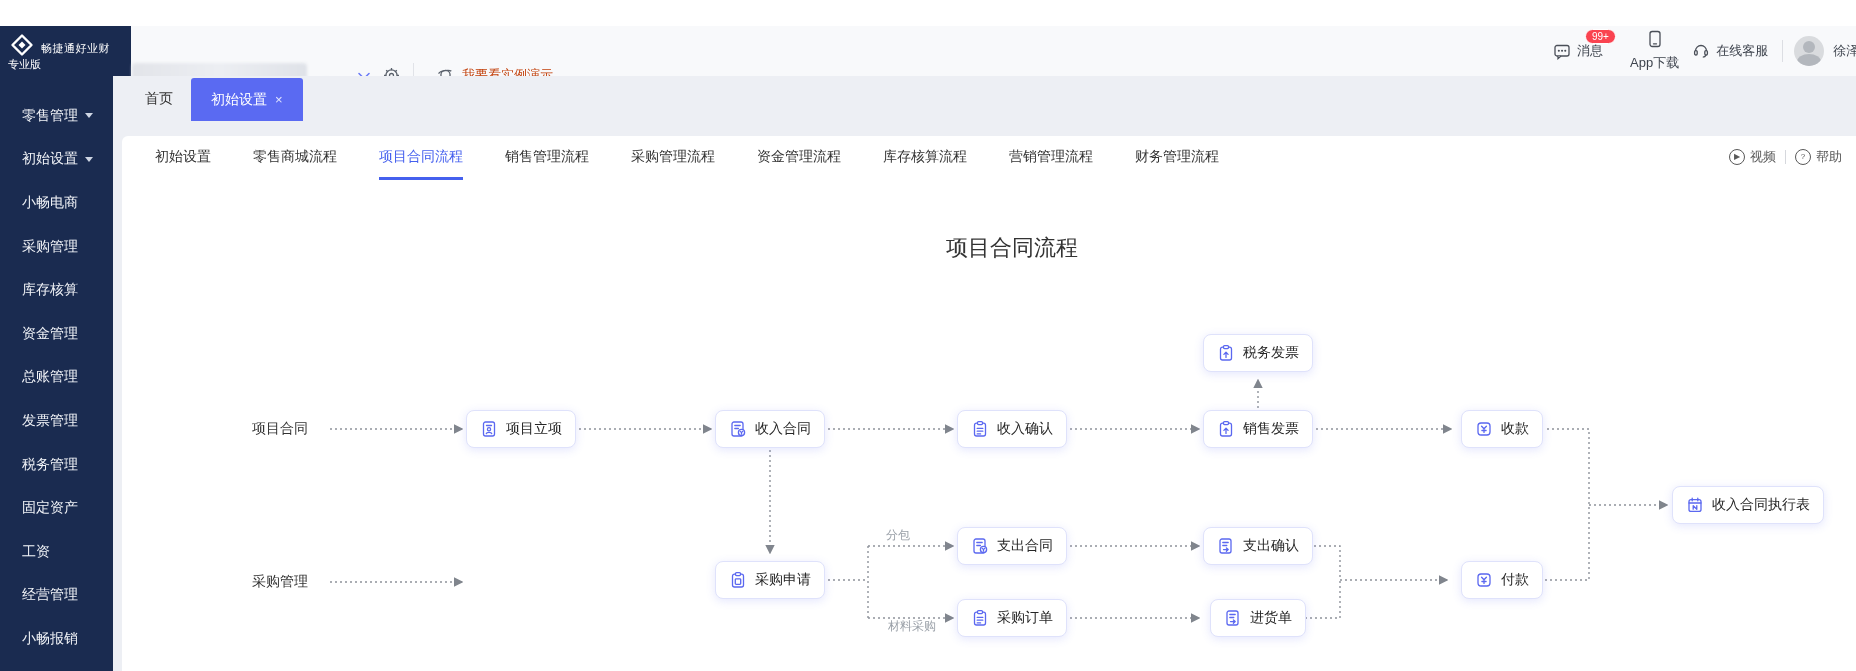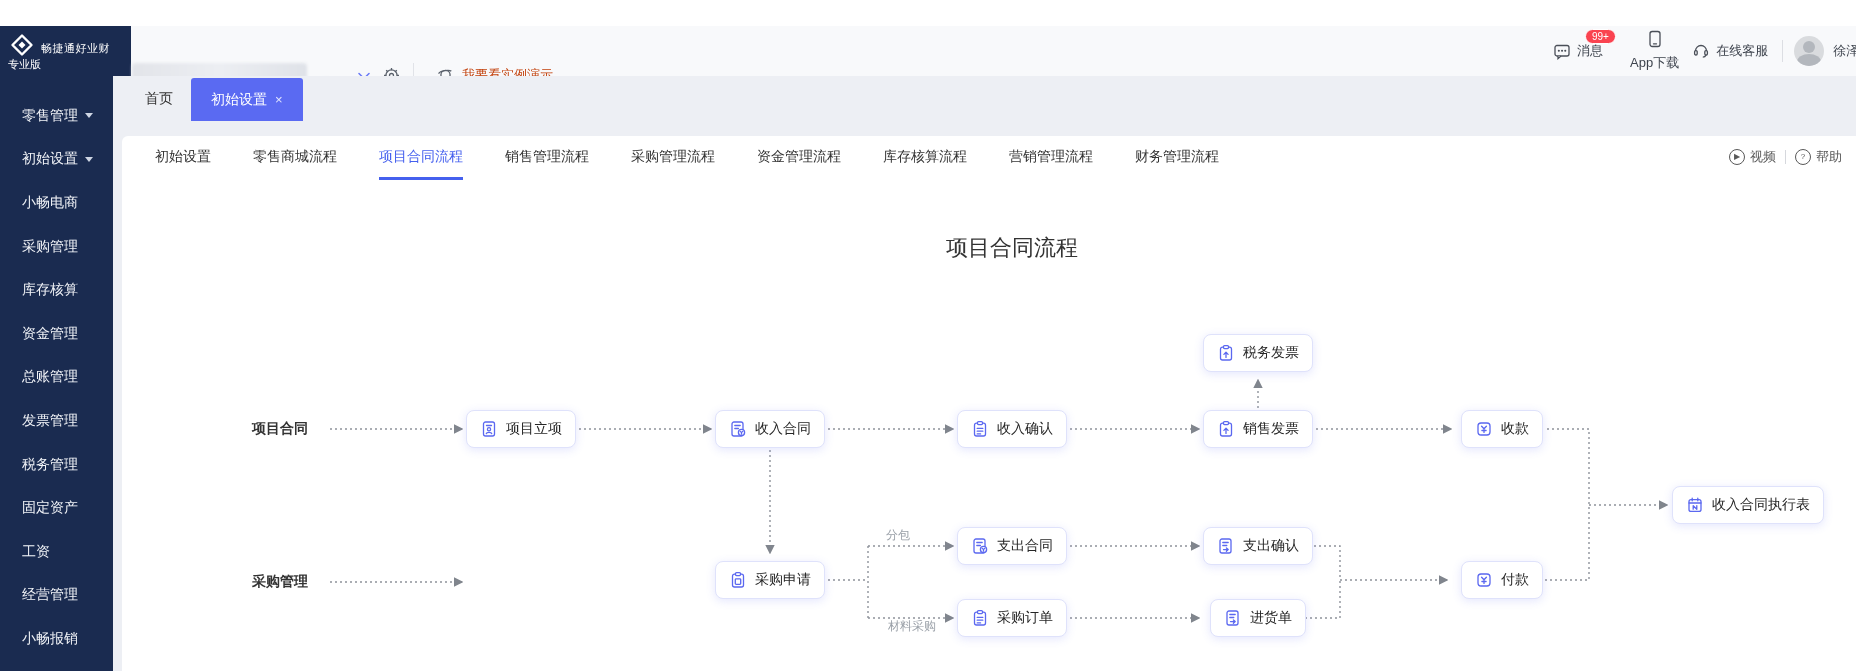--- a/index.html
+++ b/index.html
@@ -62,21 +62,21 @@
   .action-item { display:flex; align-items:center; gap:5px; cursor:pointer; }
 
   .diagram-title { position:absolute; left:890px; top:112px; transform:translate(-50%,-50%); font-size:22px; font-weight:500; color:#333; white-space:nowrap; }
 
   .connectors { position:absolute; left:0; top:0; pointer-events:none; }
   .dash { fill:none; stroke:#8e939b; stroke-width:1.4; stroke-dasharray:2 3; }
 
   .node { position:absolute; transform:translate(-50%,-50%); display:inline-flex; align-items:center; gap:8px; height:38px; padding:0 13px; background:#fff; border:1px solid #dfe2fb; border-radius:8px; box-shadow:0 2px 10px rgba(84,99,240,.16); font-size:14px; color:#262626; white-space:nowrap; cursor:pointer; }
   .node svg { flex:none; }
 
-  .row-label { position:absolute; transform:translate(-50%,-50%); font-size:14px; color:#333; white-space:nowrap;font-weight:bold; }
+  .row-label { position:absolute; transform:translate(-50%,-50%); font-size:14px; color:#333; white-space:nowrap; }
   .branch-label { position:absolute; transform:translate(-50%,-50%); font-size:12px; color:#9aa0a8; white-space:nowrap; }
 
   .n-project-approval { left:399px; top:293px; }
   .n-income-contract  { left:648px; top:293px; }
   .n-income-confirm   { left:890px; top:293px; }
   .n-sales-invoice    { left:1136px; top:293px; }
   .n-tax-invoice      { left:1136px; top:217px; }
   .n-receipt          { left:1380px; top:293px; }
   .n-income-report    { left:1626px; top:369px; }
   .n-purchase-request { left:648px; top:444px; }

